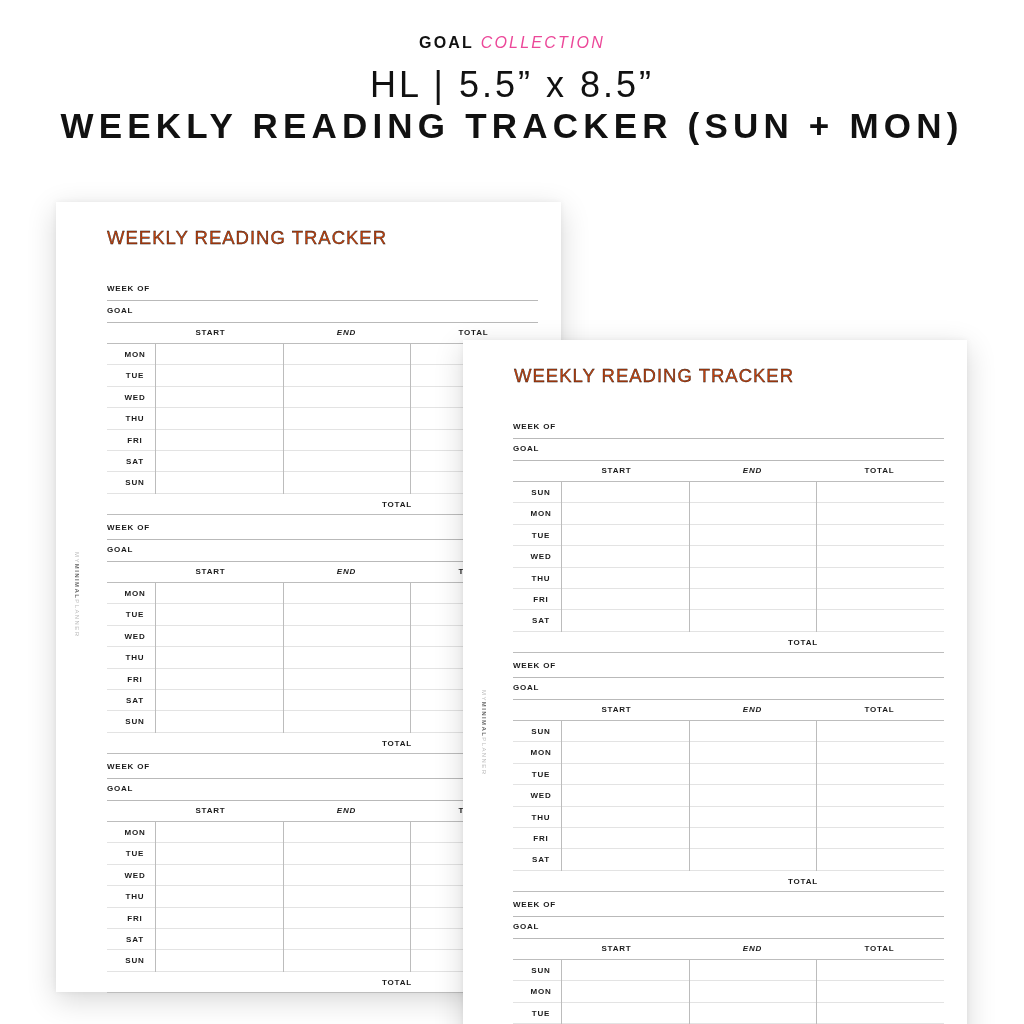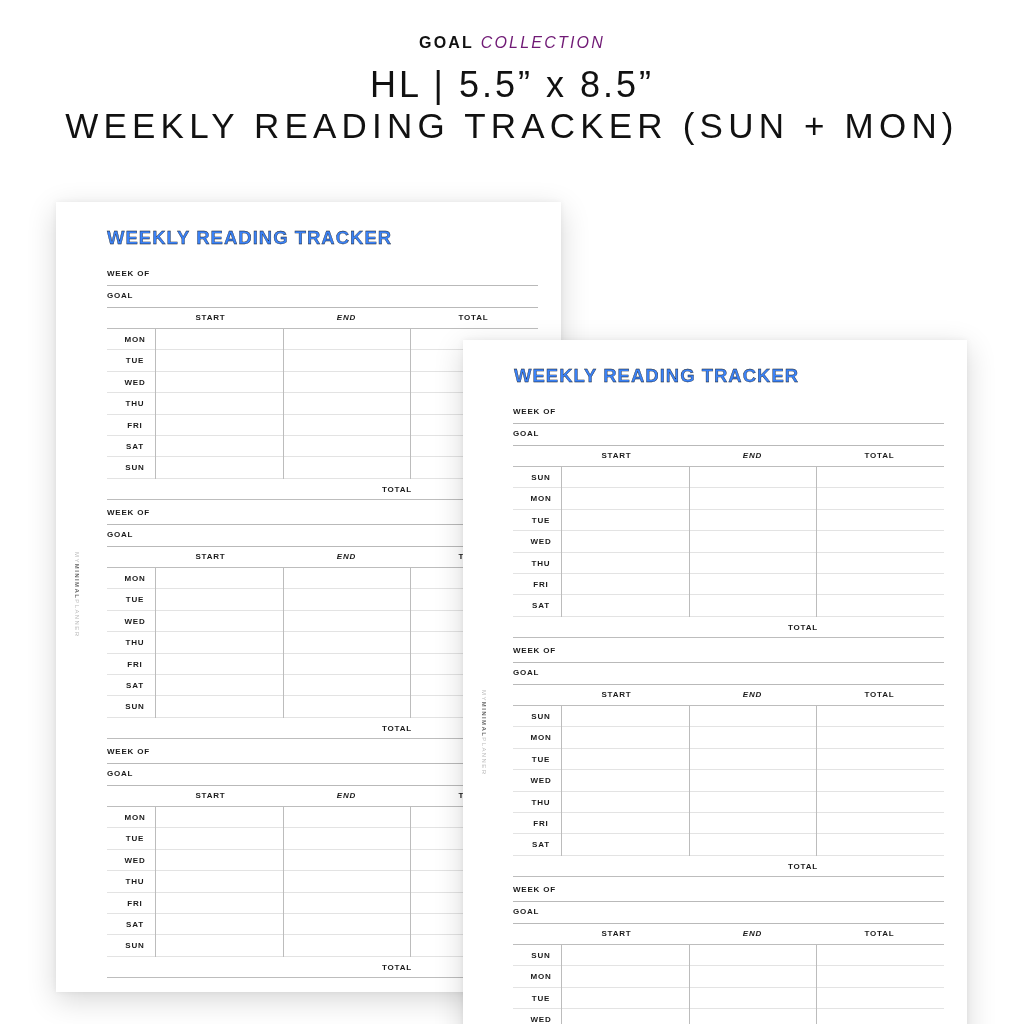--- a/index.html
+++ b/index.html
@@ -5,52 +5,52 @@
   html, body { margin:0; padding:0; }
   body {
     width:1024px; height:1024px; overflow:hidden; position:relative;
     background:#ffffff;
     font-family:"Liberation Sans", "DejaVu Sans", sans-serif;
     color:#111;
   }
   .hdr { position:absolute; left:0; width:1024px; text-align:center; }
   .hdr-collection { top:34px; font-size:16px; letter-spacing:2.2px; }
   .hdr-collection b { font-weight:700; }
-  .hdr-collection i { font-weight:400; font-style:italic; color:#701a75; }
+  .hdr-collection i { font-weight:400; font-style:italic; color:#ec4899; }
   .hdr-size { top:64px; font-size:36px; letter-spacing:3px; font-weight:400; }
-  .hdr-title { top:106px; font-size:35px; letter-spacing:5.2px; font-weight:400; }
+  .hdr-title { top:106px; font-size:35px; letter-spacing:5.2px; font-weight:700; }
 
   .page {
     position:absolute; background:#fff;
     box-shadow: 0 8px 28px rgba(0,0,0,0.16), 0 0 6px rgba(0,0,0,0.06);
   }
   .page-left  { left:56px;  top:202px; width:505px; height:790px; z-index:1; }
   .page-right { left:463px; top:340px; width:504px; height:720px; z-index:2; }
 
   .ptitle {
     position:absolute; left:51px; top:25px; font-size:18.5px; letter-spacing:1px;
-    font-weight:700; color:#3b82f6; -webkit-text-stroke:0.35px #111;
+    font-weight:400; color:#c2410c; -webkit-text-stroke:0.35px #111;
   }
   .brand {
     position:absolute; left:16px; top:350px; width:10px; height:90px;
   }
   .brand span {
     position:absolute; left:0; top:0; white-space:nowrap;
     transform-origin:0 0; transform:rotate(90deg) translate(0,-8px);
     font-size:6px; letter-spacing:1.4px; color:#bbb;
   }
   .brand b { color:#666; font-weight:700; }
 
   .block { position:absolute; left:51px; width:431px; }
   .page-right .block { left:50px; width:431px; }
 
   .lbl { font-size:8px; font-weight:700; letter-spacing:0.8px; color:#1a1a1a; }
   .field { position:relative; height:22px; border-bottom:1.3px solid #b9b9b9; }
   .field .lbl { position:absolute; left:0; top:6px; }
-  .field.first { height:21px; }
+  .field.first { height:21px;margin-top:15px; }
   .field.first .lbl { top:5px; }
 
   .colhdr { position:relative; height:20px; border-bottom:1.5px solid #bdbdbd; }
   .colhdr .lbl { position:absolute; top:5px; width:127px; text-align:center; }
   .colhdr .c1 { left:40px; }
   .colhdr .c2 { left:176px;font-style:italic; }
   .colhdr .c3 { left:303px; }
 
   .grid { position:relative; }
   .row { position:relative; height:20.4px; border-bottom:1px solid #e3e3e3; }

